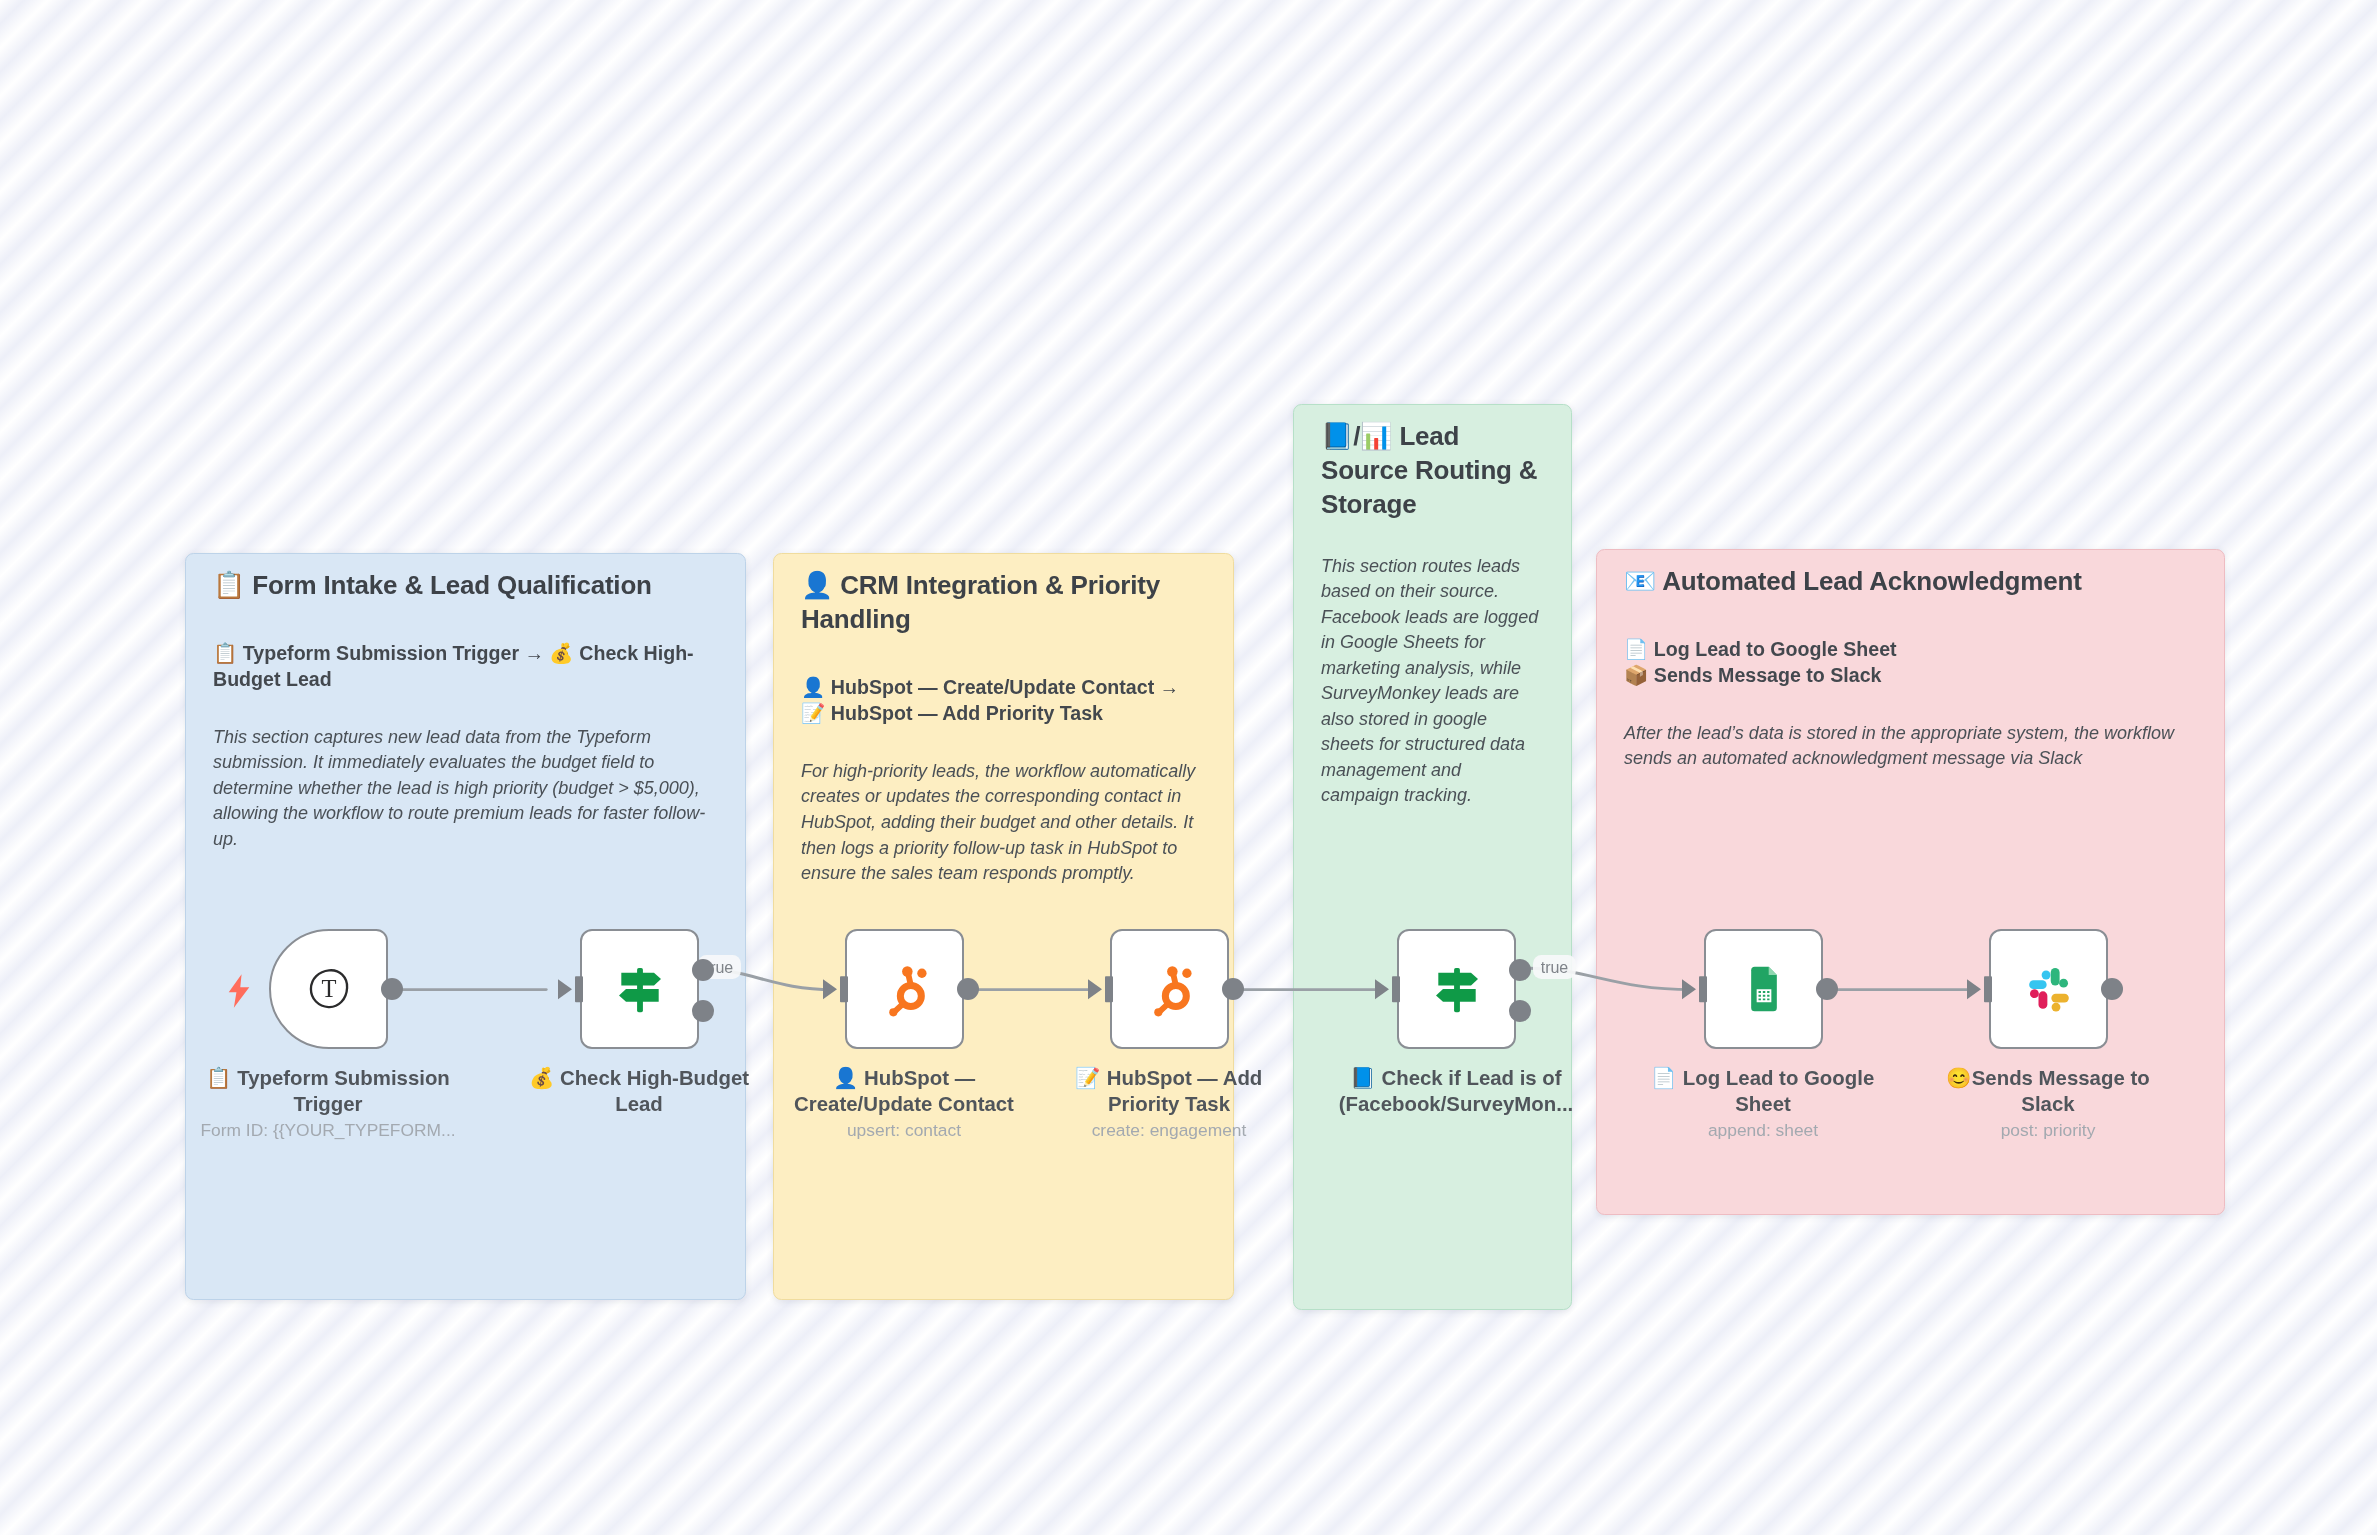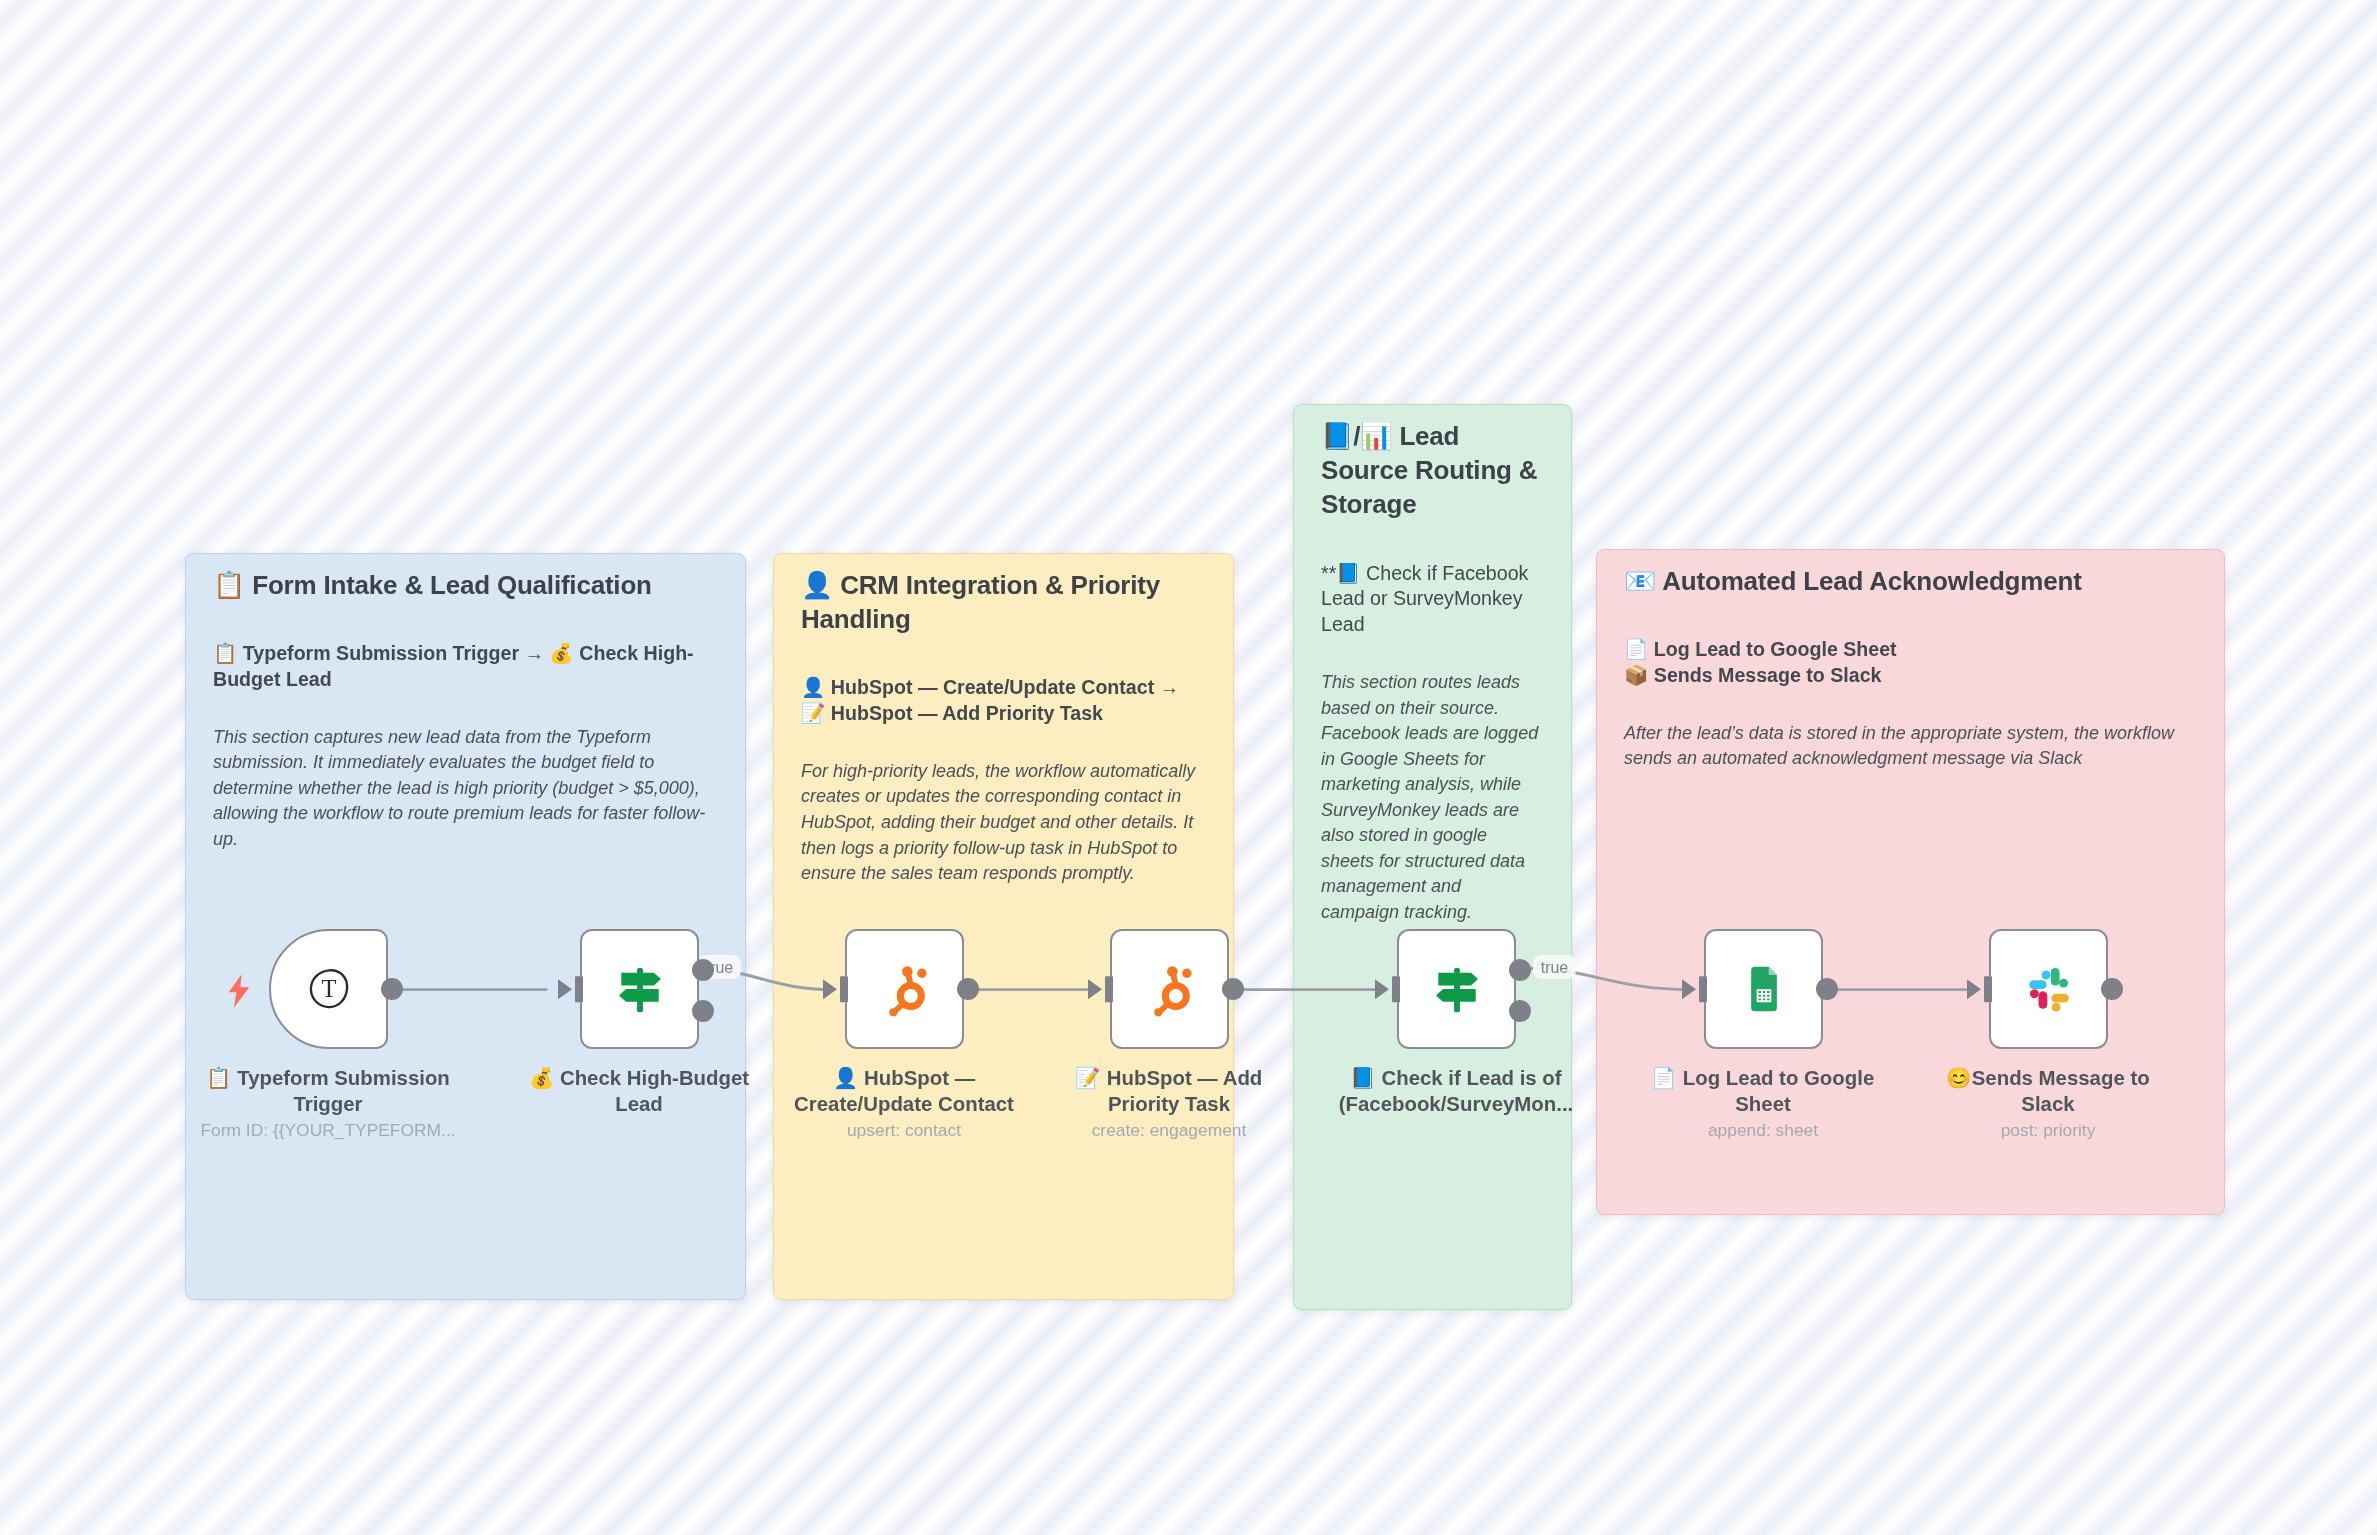--- a/index.html
+++ b/index.html
@@ -83,21 +83,20 @@
   </div>
 
   <div class="sticky sticky--yellow" style="left:773px;top:553px;width:461px;height:747px;">
     <div class="sticky-title">👤 CRM Integration &amp; Priority Handling</div>
     <div class="sticky-flow">👤 HubSpot — Create/Update Contact → 📝 HubSpot — Add Priority Task</div>
     <div class="sticky-desc">For high-priority leads, the workflow automatically creates or updates the corresponding contact in HubSpot, adding their budget and other details. It then logs a priority follow-up task in HubSpot to ensure the sales team responds promptly.</div>
   </div>
 
   <div class="sticky sticky--green" style="left:1293px;top:404px;width:279px;height:906px;">
     <div class="sticky-title">📘/📊 Lead Source Routing &amp; Storage</div>
-    <div class="sticky-flow">**📘 Check if Facebook Lead or SurveyMonkey Lead</div>
     <div class="sticky-desc">This section routes leads based on their source. Facebook leads are logged in Google Sheets for marketing analysis, while SurveyMonkey leads are also stored in google sheets for structured data management and campaign tracking.</div>
   </div>
 
   <div class="sticky sticky--pink" style="left:1596px;top:549px;width:629px;height:666px;">
     <div class="sticky-title">📧 Automated Lead Acknowledgment</div>
     <div class="sticky-flow">
       <span class="sticky-flow-line">📄 Log Lead to Google Sheet</span>
       <span class="sticky-flow-line">📦 Sends Message to Slack</span>
     </div>
     <div class="sticky-desc">After the lead’s data is stored in the appropriate system, the workflow sends an automated acknowledgment message via Slack</div>

